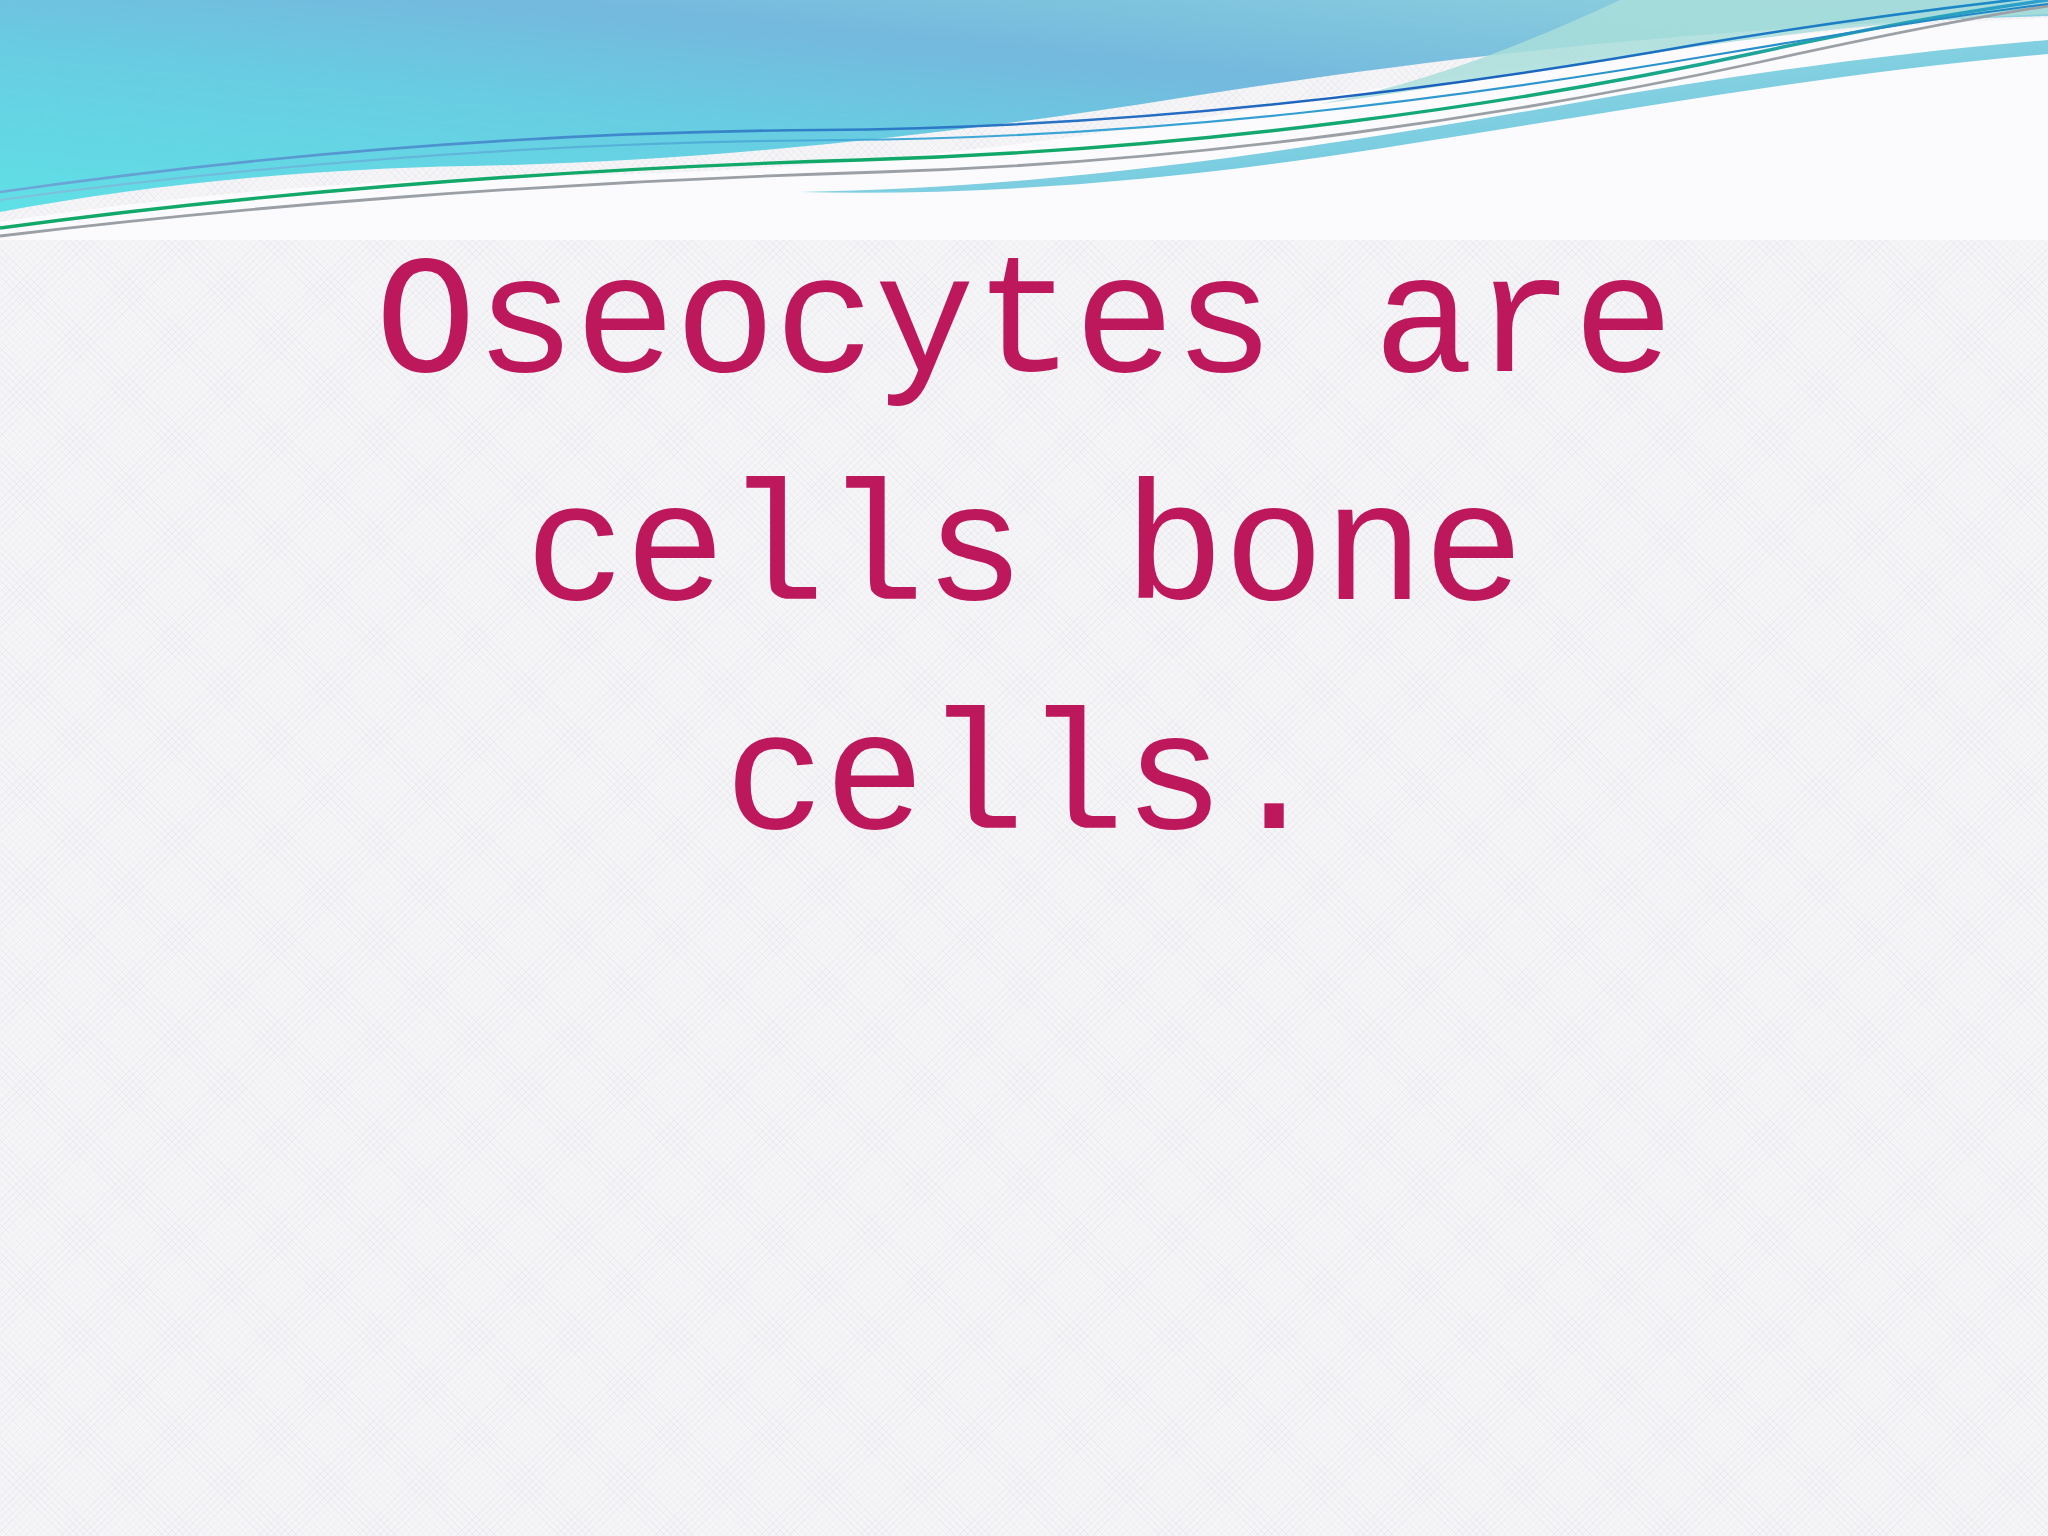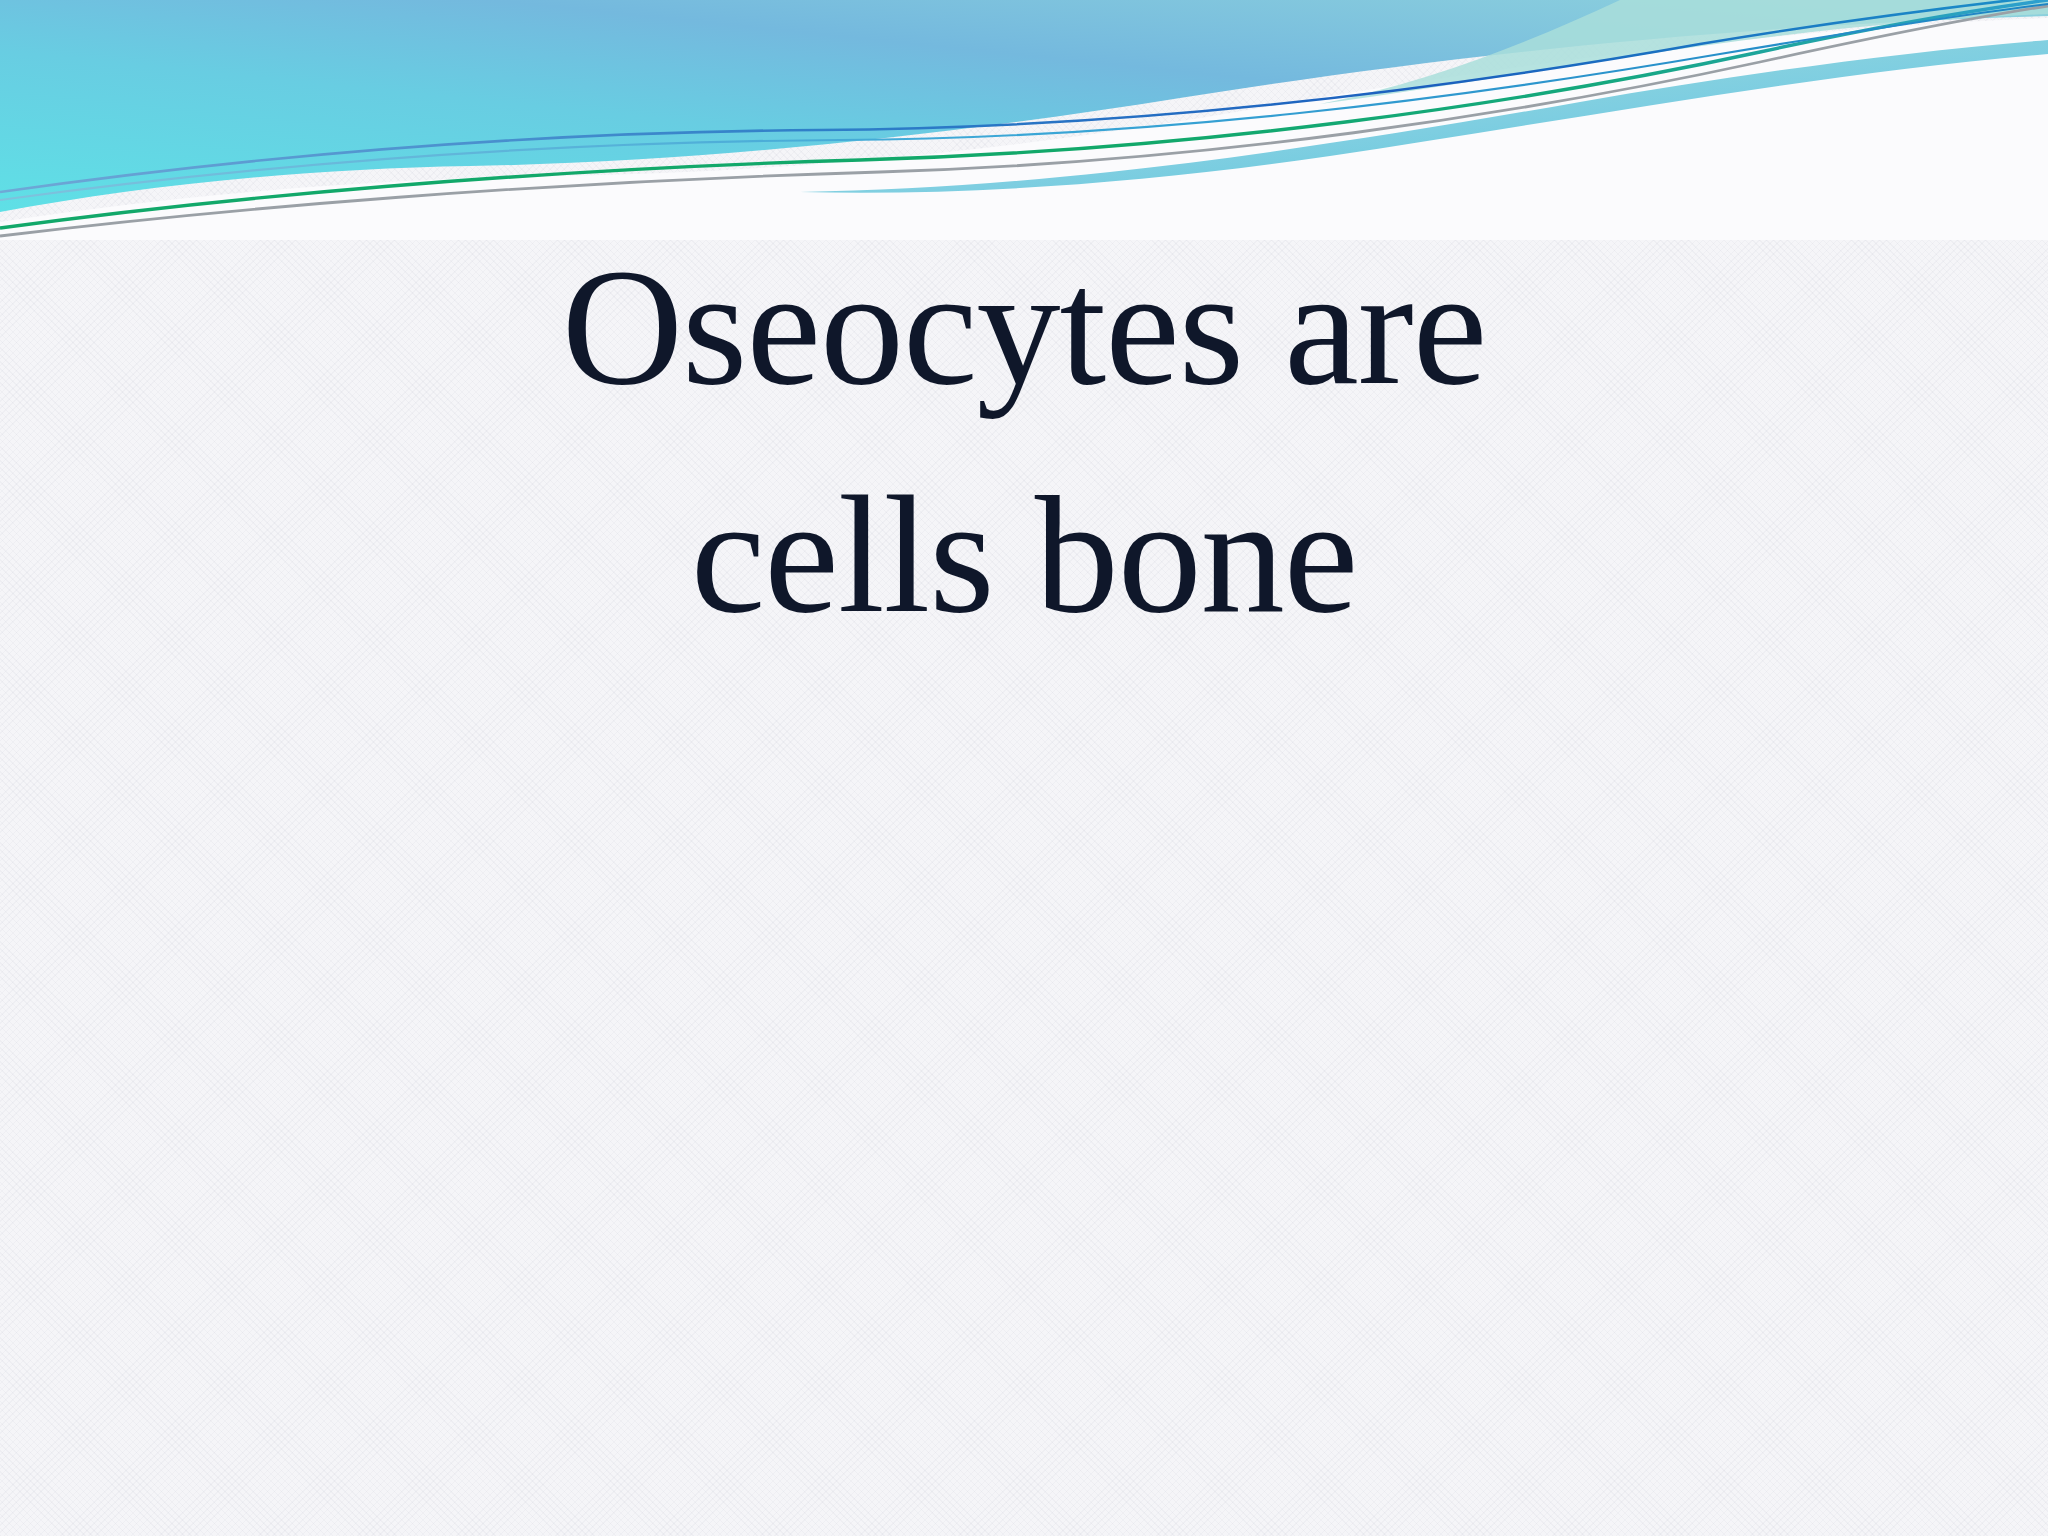--- a/index.html
+++ b/index.html
@@ -71,22 +71,22 @@
 
   #title-block {
     width: 1560px;
     margin-top: 212px;
     text-align: center;
     pointer-events: auto;
   }
 
   .title-line {
     display: block;
-    color: #0f172a;
-    font-family: Liberation Serif, serif;
+    color: #be185d;
+    font-family: Liberation Mono, monospace;
     font-size: 168px;
     font-weight: 400;
     line-height: 1.36;
     letter-spacing: -1px;
     white-space: nowrap;
   }
 </style>
 </head>
 <body>
 
@@ -174,16 +174,17 @@
       <path d="M0,192 C240,158 520,132 820,130 C1130,128 1430,92 1700,44 C1820,24 1940,8 2048,-4" fill="none" stroke="url(#gradLineBlue)" stroke-width="2.6"></path>
 
       <path d="M0,200 C250,166 540,142 840,140 C1150,138 1450,100 1720,54 C1840,34 1950,16 2048,4" fill="none" stroke="url(#gradLineCyan)" stroke-width="2.2"></path>
     </svg>
   </div>
 
   <div id="content">
     <div id="title-block">
       <span class="title-line">Oseocytes are</span>
       <span class="title-line">cells bone</span>
+      <span class="title-line">cells.</span>
     </div>
   </div>
 
 </div>
 
 </body></html>

